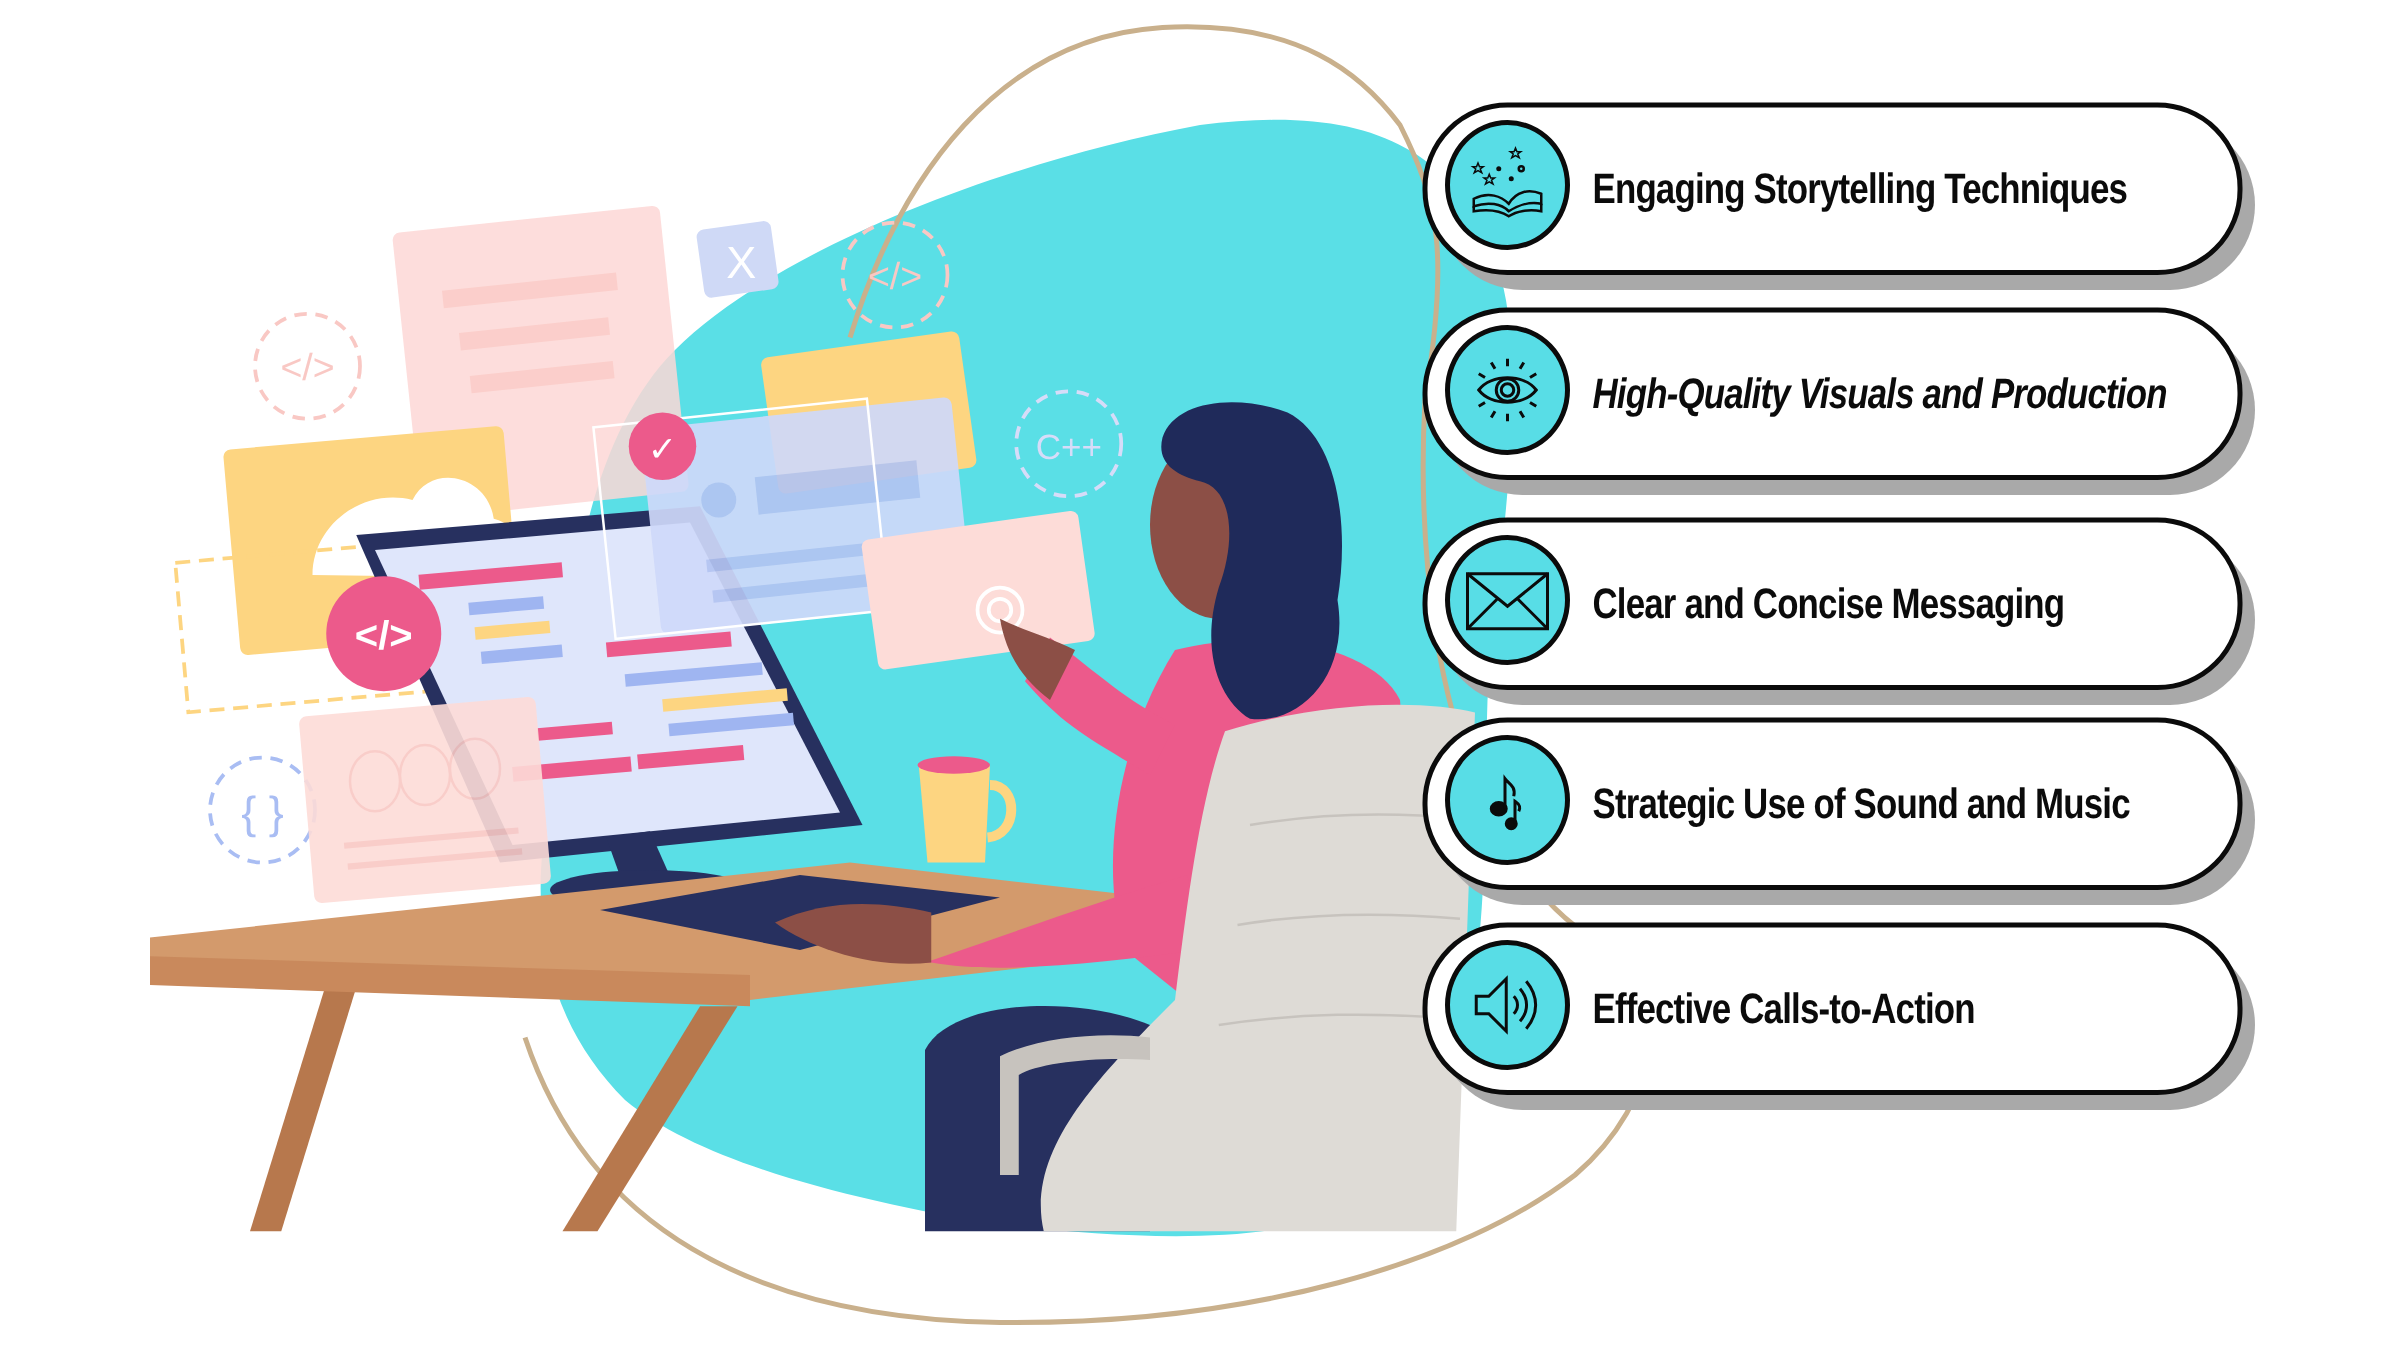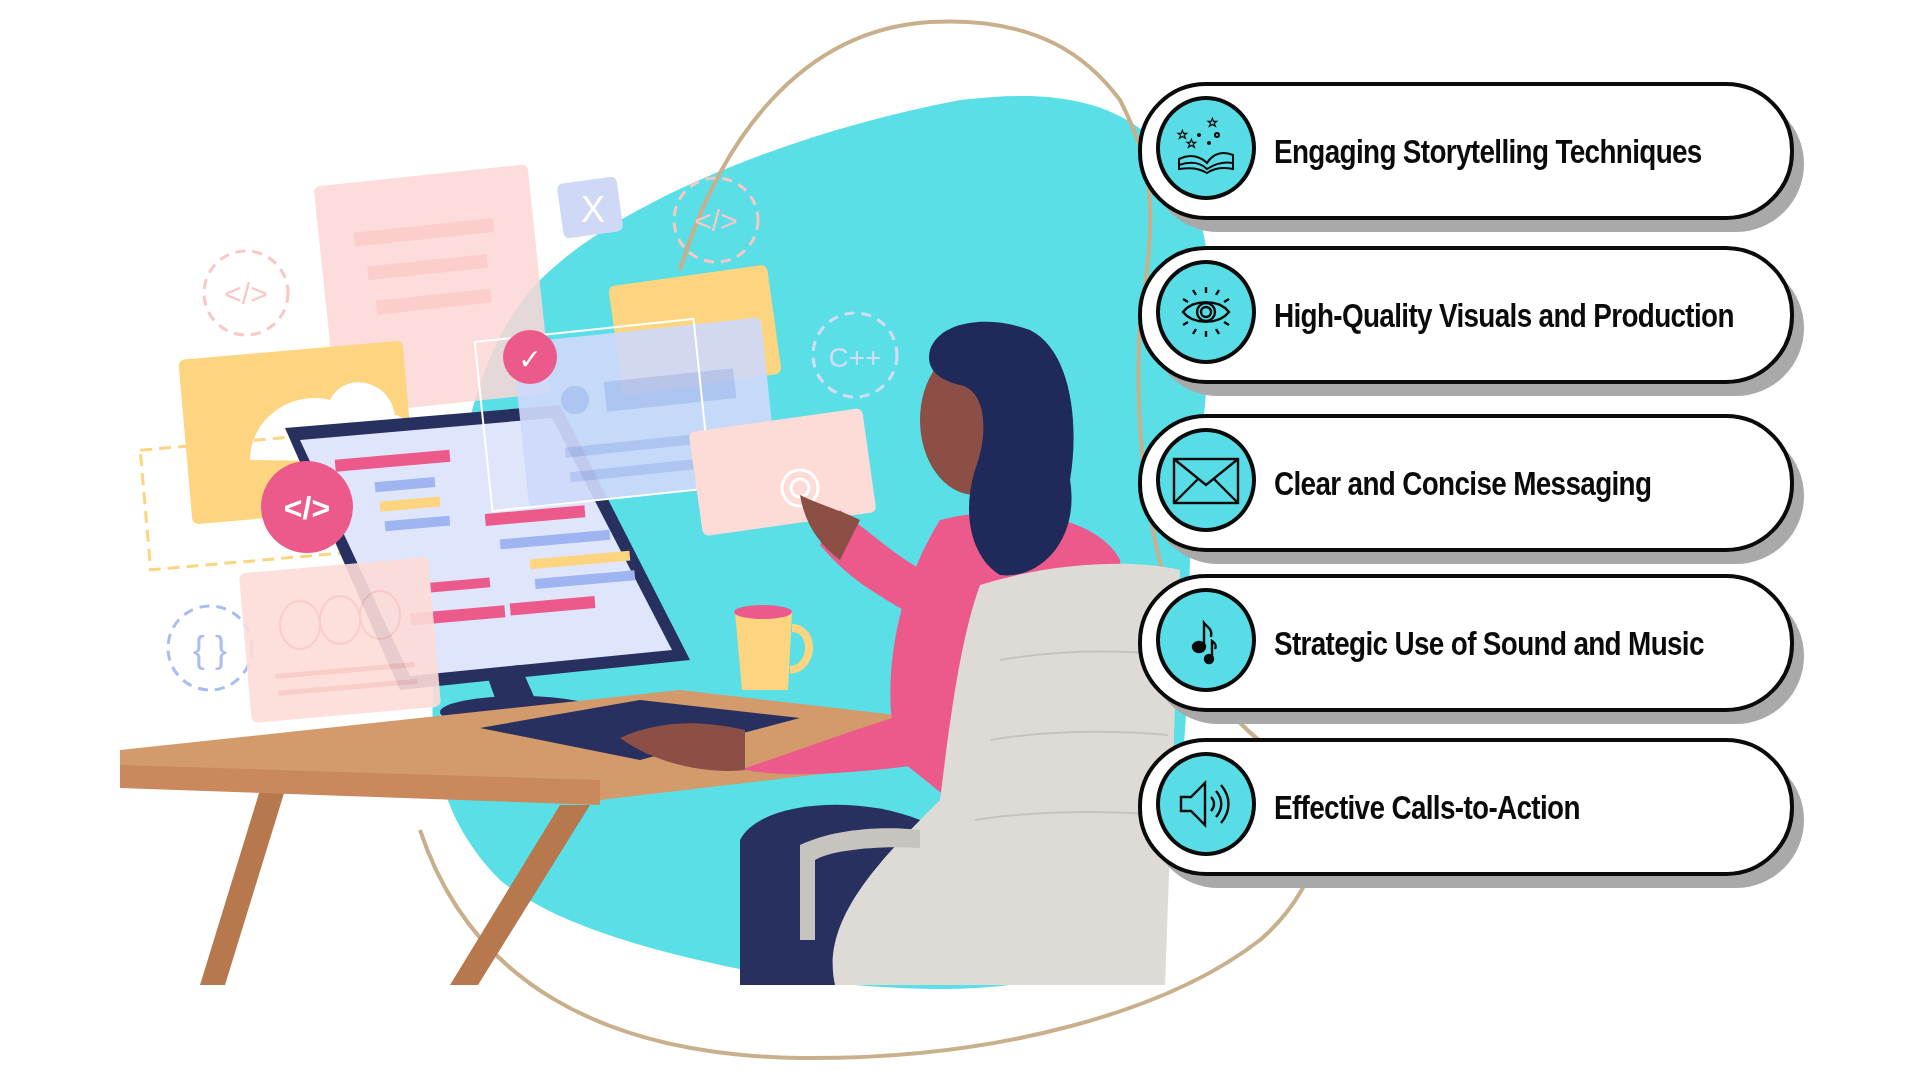--- a/index.html
+++ b/index.html
@@ -150,21 +150,21 @@
           <path d="M8 46 C20 40 30 44 36 50 C42 40 52 38 62 42 L62 50 C52 48 42 52 36 56 C30 50 20 48 8 52 Z"></path>
           <path d="M8 52 L8 56 C20 54 30 56 36 60 C42 56 52 54 62 56 L62 50"></path>
         </g>
         <circle cx="28" cy="22" r="2" fill="#0b0b0b"></circle>
         <circle cx="38" cy="30" r="2" fill="#0b0b0b"></circle>
       </svg>
     </div>
     <div class="label">Engaging Storytelling Techniques</div>
   </div>
 
-  <div class="pill" style="top:246px;">
+  <div class="pill" style="top:246px;font-style:italic;">
     <div class="shadow"></div>
     <div class="body"></div>
     <div class="ring">
       <svg width="70" height="70" viewBox="0 0 70 70">
         <g fill="none" stroke="#0b0b0b" stroke-width="2.4">
           <path d="M12 35 C22 22 48 22 58 35 C48 48 22 48 12 35 Z"></path>
           <circle cx="35" cy="35" r="9"></circle>
           <circle cx="35" cy="35" r="5"></circle>
           <path d="M35 10 L35 16 M22 13 L25 18 M48 13 L45 18 M12 22 L17 25 M58 22 L53 25 M35 60 L35 54 M22 57 L25 52 M48 57 L45 52 M12 48 L17 45 M58 48 L53 45"></path>
         </g>

